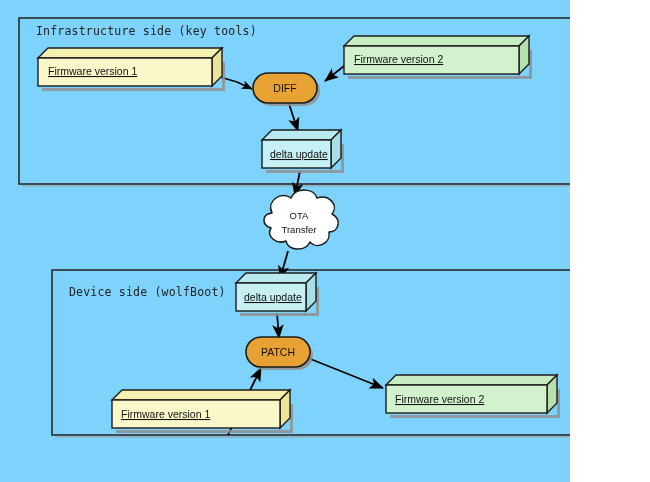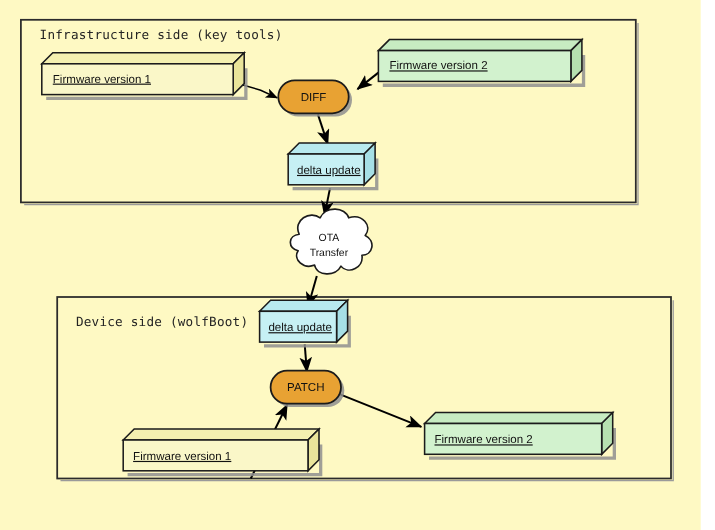--- a/index.html
+++ b/index.html
@@ -6,23 +6,23 @@
   html, body {
     margin: 0;
     padding: 0;
     background: #ffffff;
   }
   body {
     font-family: "Liberation Sans", sans-serif;
   }
   #canvas {
     position: relative;
-    width: 637px;
+    width: 570px;
     height: 482px;
-    background: #fef9c3;
+    background: #7dd3fc;
     overflow: hidden;
   }
   #canvas svg.layer {
     position: absolute;
     left: 0;
     top: 0;
     width: 650px;
     height: 482px;
   }
   .frame-rect {

